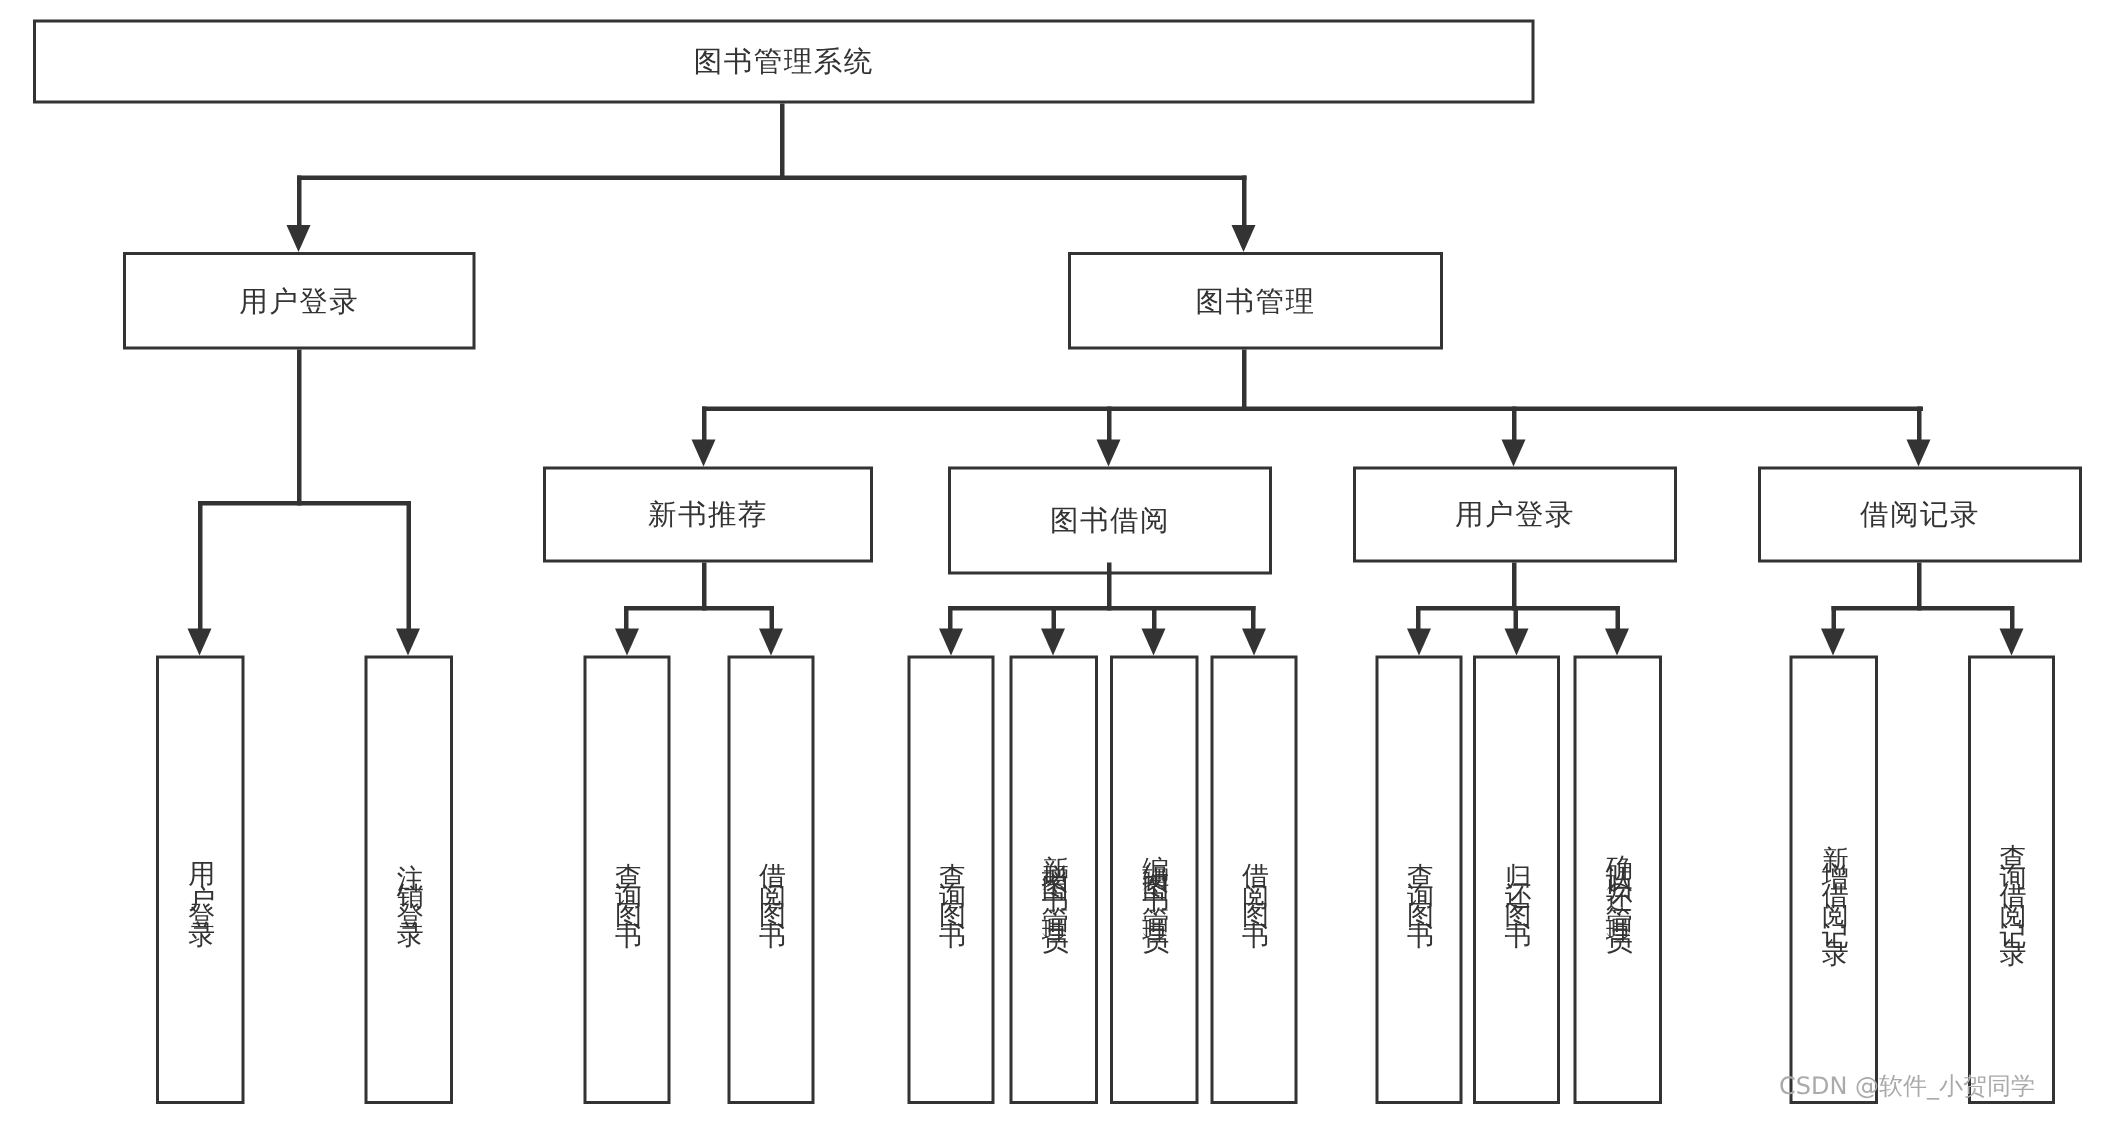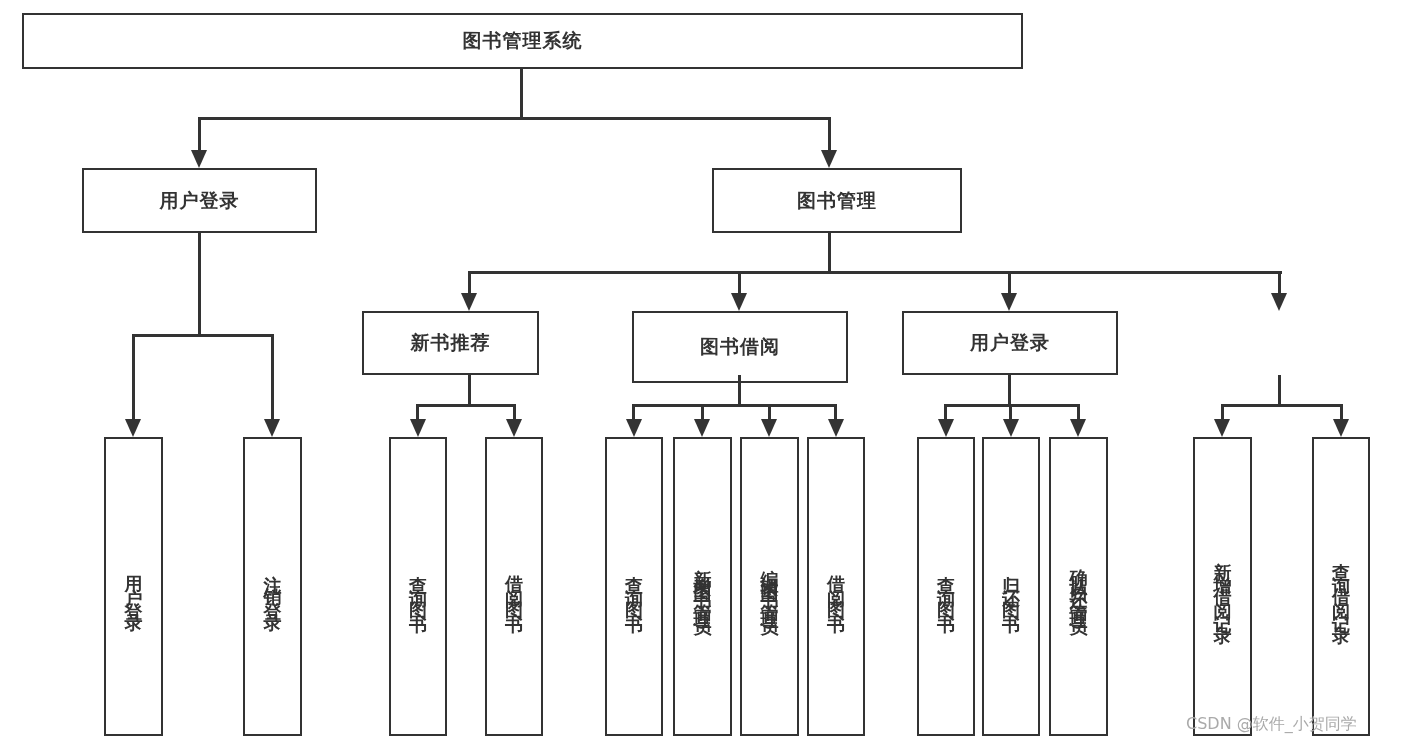--- a/index.html
+++ b/index.html
@@ -17,21 +17,20 @@
   }
   .box {
     position: absolute;
     box-sizing: border-box;
     border: 2px solid #333333;
     background: #ffffff;
     display: flex;
     align-items: center;
     justify-content: center;
     color: #333333;
-    font-weight: bold;
   }
   .box.hbox span {
     font-size: 19px;
     letter-spacing: 1px;
     white-space: nowrap;
   }
   .box.leaf span {
     writing-mode: vertical-rl;
     text-orientation: mixed;
     font-size: 18px;
@@ -74,28 +73,31 @@
     <span>图书管理系统</span>
   </div>
 
   <div class="box hbox" style="left:82px;top:168px;width:235px;height:65px">
     <span>用户登录</span>
   </div>
   <div class="box hbox" style="left:712px;top:168px;width:250px;height:65px">
     <span>图书管理</span>
   </div>
 
-  <div class="box hbox" style="left:362px;top:311px;width:177px;height:64px">
+  <div class="box hbox" style="left:362px;top:311px;width:220px;height:64px">
     <span>新书推荐</span>
   </div>
   <div class="box hbox" style="left:632px;top:311px;width:216px;height:72px">
     <span>图书借阅</span>
   </div>
   <div class="box hbox" style="left:902px;top:311px;width:216px;height:64px">
     <span>用户登录</span>
+  </div>
+  <div class="box hbox" style="left:1172px;top:311px;width:216px;height:64px">
+    <span>借阅记录</span>
   </div>
 
   <div class="box leaf" style="left:104px;top:437px;width:59px;height:299px">
     <span>用户登录</span>
   </div>
   <div class="box leaf" style="left:243px;top:437px;width:59px;height:299px">
     <span>注销登录</span>
   </div>
 
   <div class="box leaf" style="left:389px;top:437px;width:58px;height:299px">

